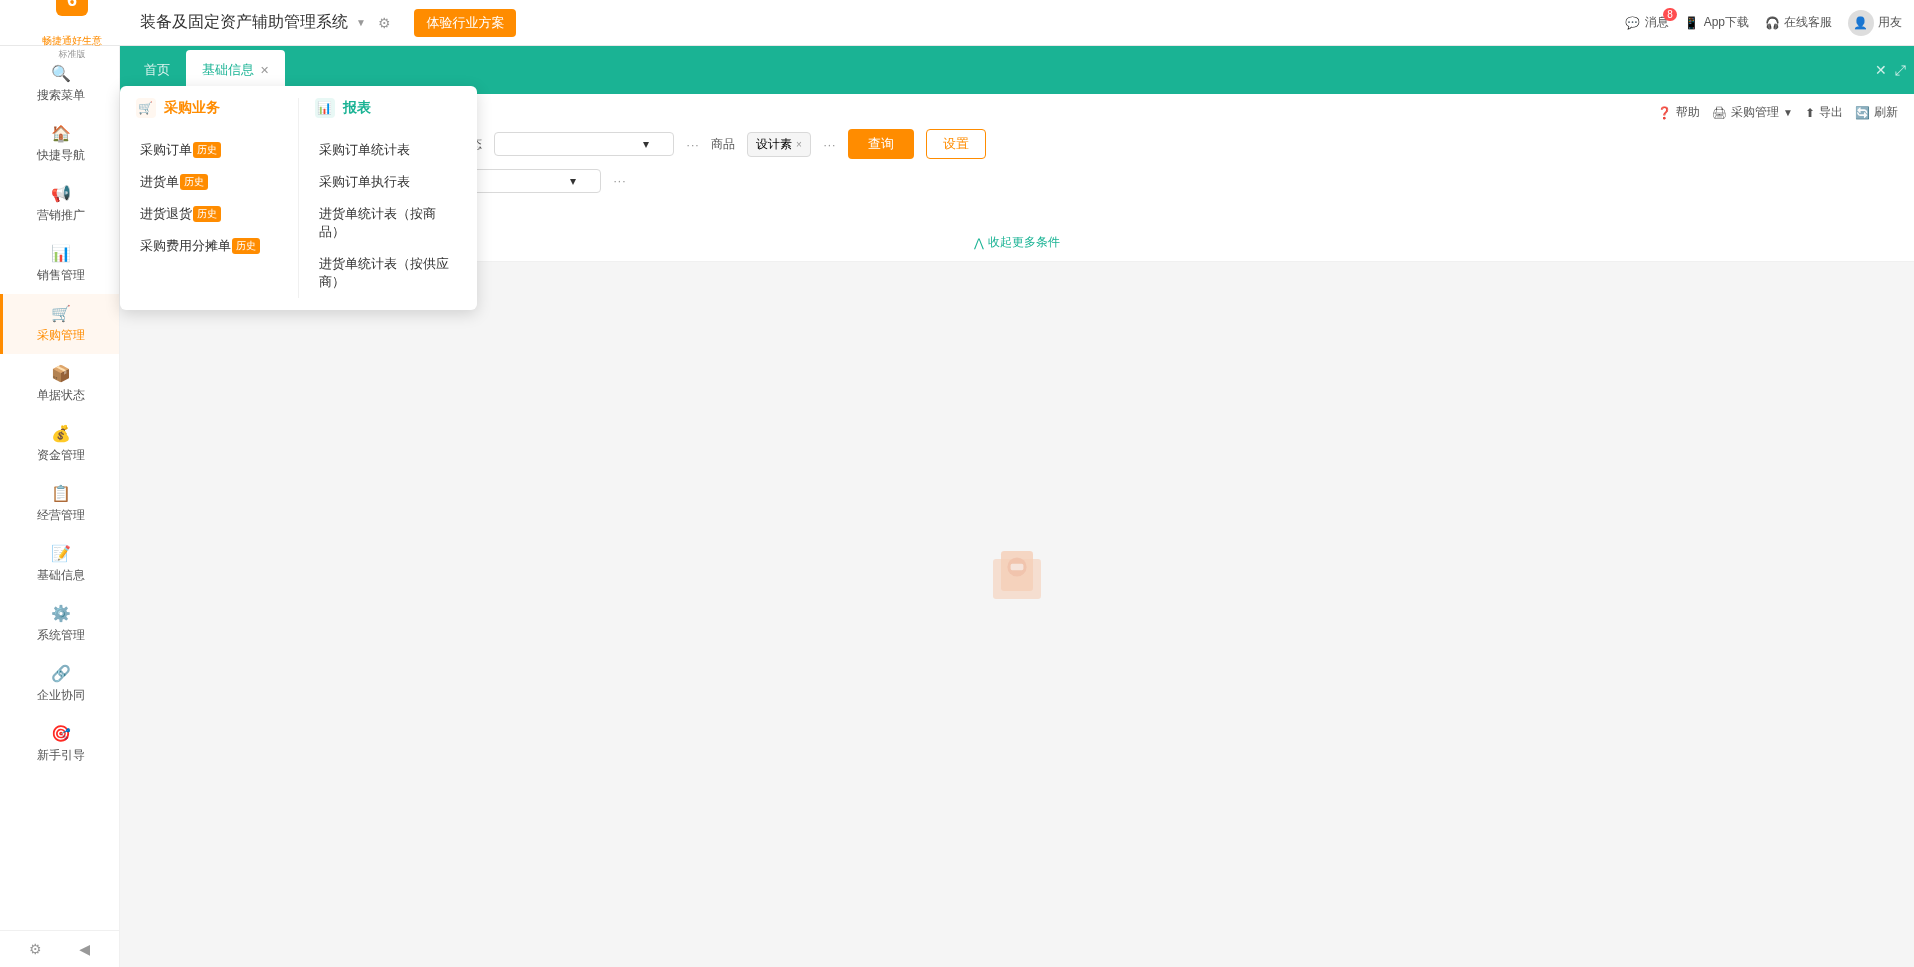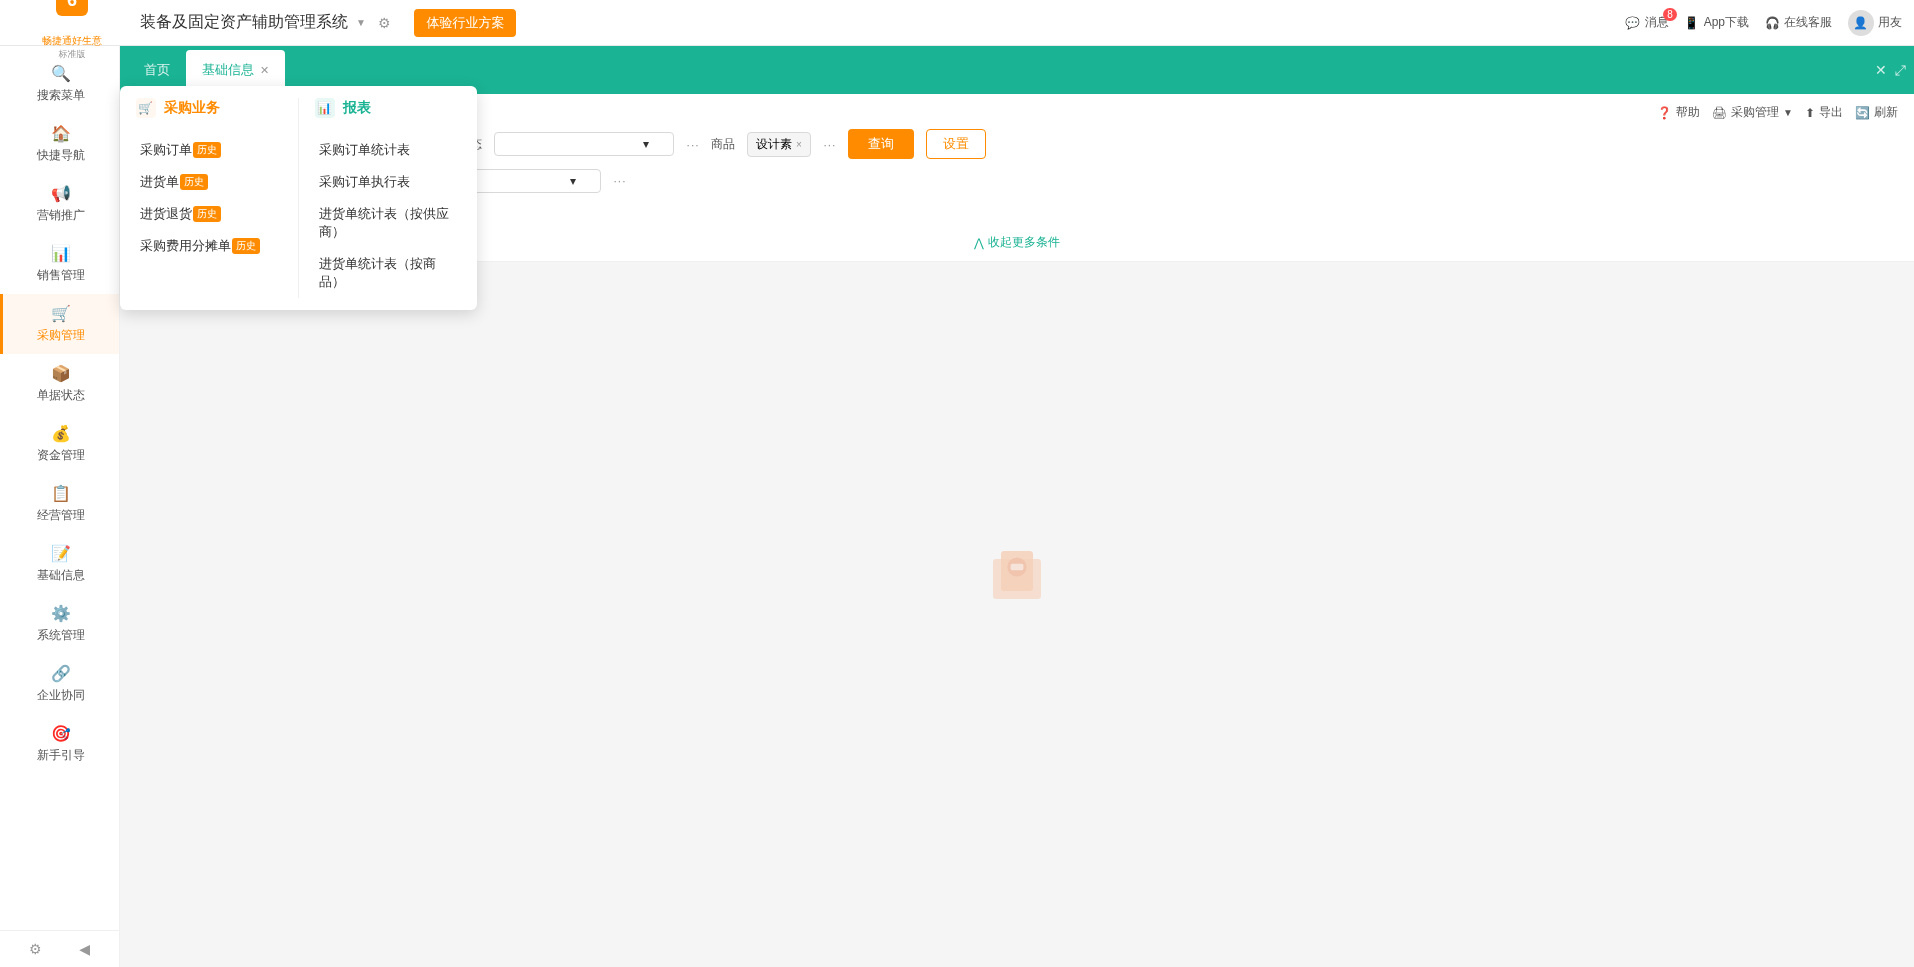--- a/index.html
+++ b/index.html
@@ -544,20 +544,20 @@
         <div class="dropdown-col-header-icon" style="background:#e8f8f5;">📊</div>
         <span>报表</span>
       </div>
       <div class="dropdown-item">
         <span>采购订单统计表</span>
       </div>
       <div class="dropdown-item">
         <span>采购订单执行表</span>
       </div>
       <div class="dropdown-item">
+        <span>进货单统计表（按商品）</span>
+      </div>
+      <div class="dropdown-item">
         <span>进货单统计表（按供应商）</span>
-      </div>
-      <div class="dropdown-item">
-        <span>进货单统计表（按商品）</span>
       </div>
     </div>
   </div>
 </div>
 
 </body></html>

